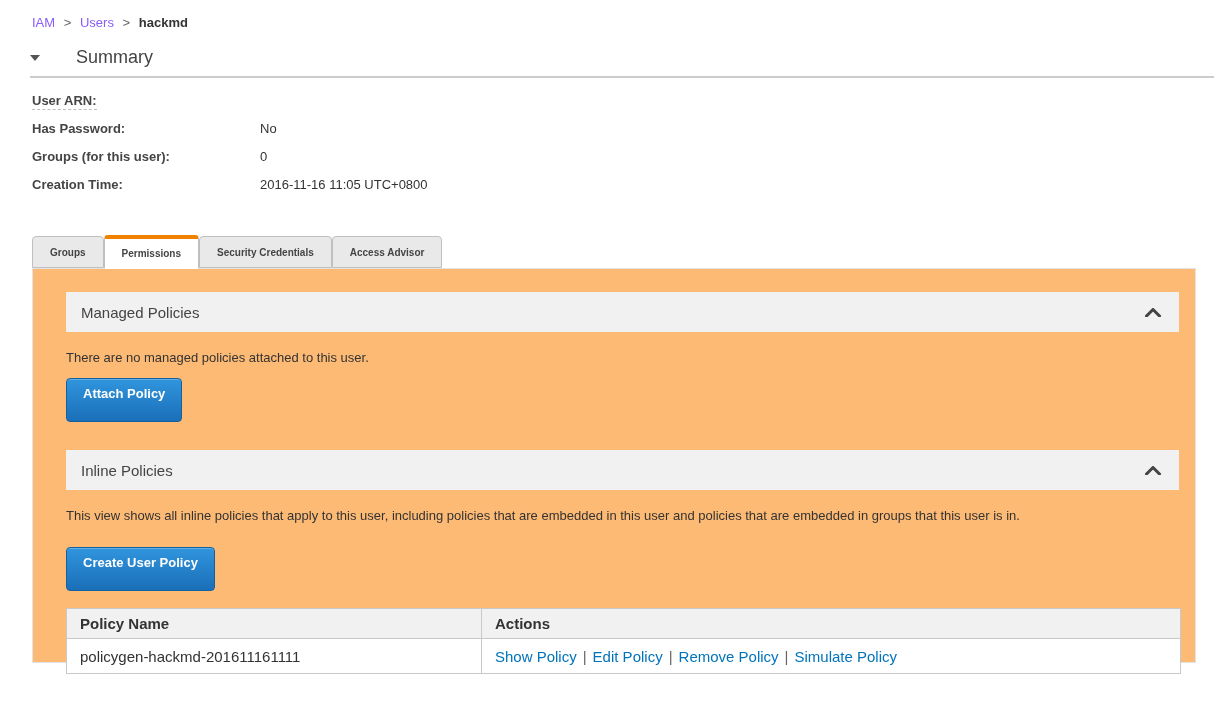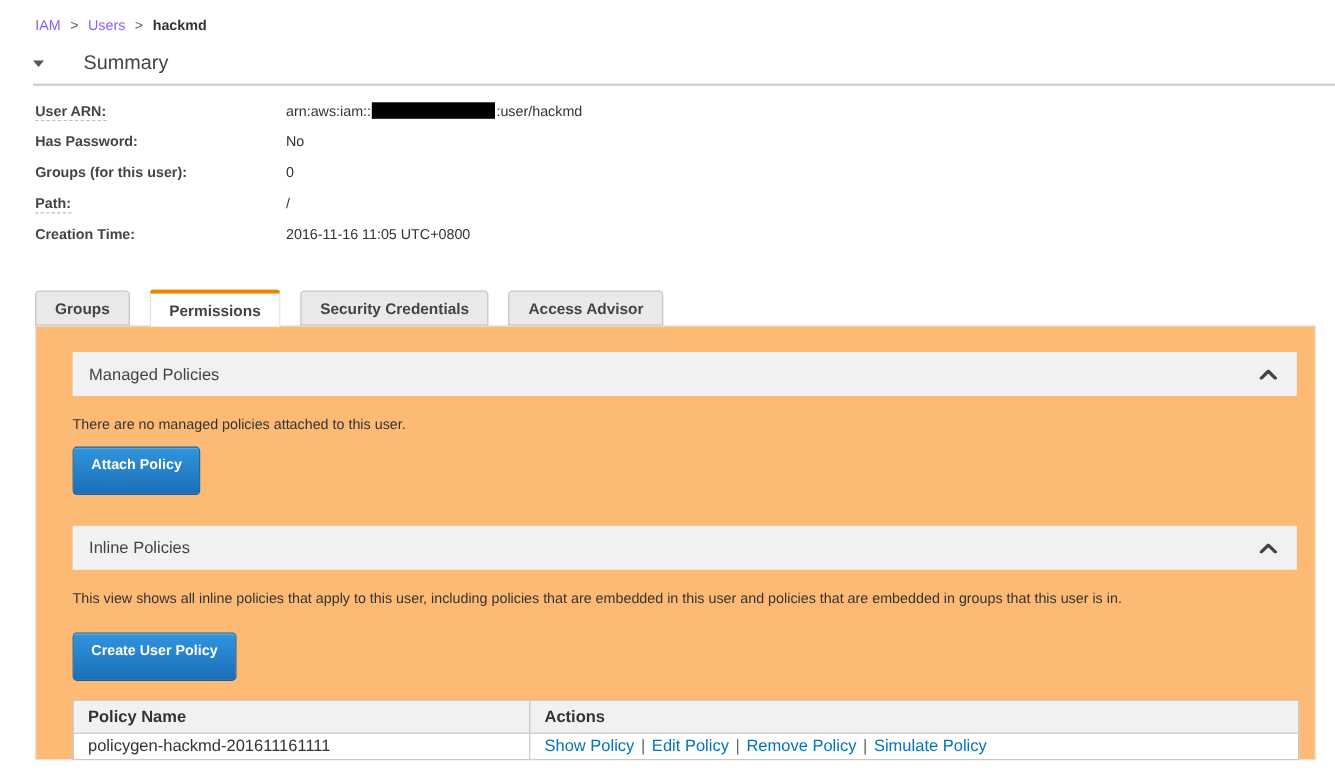--- a/index.html
+++ b/index.html
@@ -36,24 +36,24 @@
   .summary-row .lbl .dashed { border-bottom: 1px dashed #bdbdbd; padding-bottom: 1px; cursor: help; }
   .summary-row .val { color: #333; }
   .redaction {
     display: inline-block; width: 112px; height: 15px;
     background: #000; vertical-align: text-bottom; margin: 0 1px;
   }
 
   
   .tabs { margin: 42px 0 0 32px; display: flex; align-items: flex-end; position: relative; z-index: 2; }
   .tab {
-    height: 32px; padding: 0 17px; margin-right: 18px;
+    height: 32px; padding: 0 17px; margin-right: 0;
     background: #e9e9e9; border: 1px solid #bfbfbf;
     border-radius: 4px 4px 0 0;
-    font-weight: bold; color: #444; font-size: 14px;
+    font-weight: bold; color: #444; font-size: 10px;
     display: flex; align-items: center; cursor: pointer;
   }
   .tab.active {
     background: #ffffff;
     border-top: 4px solid #f08200;
     border-bottom: 1px solid #ffffff;
     height: 34px; margin-bottom: -1px;
   }
 
   
@@ -89,21 +89,21 @@
   .policy-table {
     margin-top: 17px; width: 1115px;
     border-collapse: collapse; font-size: 15px;
   }
   .policy-table th, .policy-table td {
     border: 1px solid #c9c9c9; text-align: left; padding: 0 0 0 13px;
   }
   .policy-table th {
     background: #f1f1f1; height: 30px; font-weight: bold; color: #333;
   }
-  .policy-table td { height: 24px; background: #fff; }
+  .policy-table td { height: 35px; background: #fff; }
   .col-name { width: 415px; }
   .actions-cell a { color: #0073bb; }
   .actions-cell .pipe { color: #666; margin: 0 6px; }
 </style>
 </head>
 <body>
 
 <div class="page">
 
   <div class="breadcrumb">
@@ -116,33 +116,28 @@
 
   <div class="summary-head">
     <span class="tri-down"></span>
     <span class="summary-title">Summary</span>
   </div>
   <div class="rule"></div>
 
   <div class="summary-list">
     <div class="summary-row">
       <span class="lbl"><span class="dashed">User ARN:</span></span>
-      <span class="val"><span>arn:aws:iam::</span><span class="redaction"></span><span>:user/hackmd</span></span>
     </div>
     <div class="summary-row">
       <span class="lbl">Has Password:</span>
       <span class="val">No</span>
     </div>
     <div class="summary-row">
       <span class="lbl">Groups (for this user):</span>
       <span class="val">0</span>
-    </div>
-    <div class="summary-row">
-      <span class="lbl"><span class="dashed">Path:</span></span>
-      <span class="val">/</span>
     </div>
     <div class="summary-row">
       <span class="lbl">Creation Time:</span>
       <span class="val">2016-11-16 11:05 UTC+0800</span>
     </div>
   </div>
 
   <div class="tabs">
     <div class="tab">Groups</div>
     <div class="tab active">Permissions</div>

